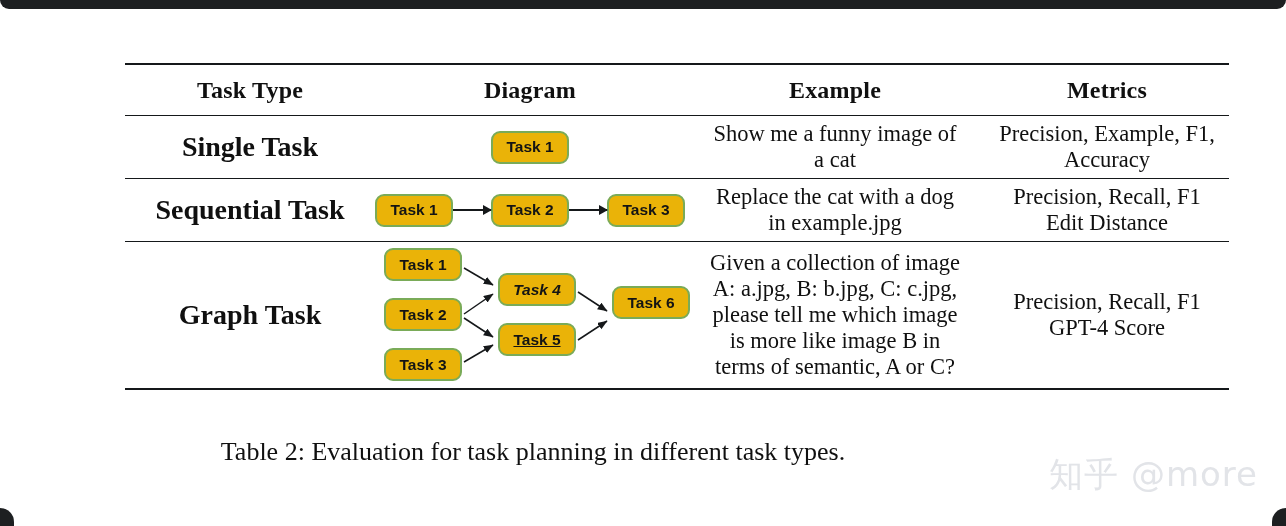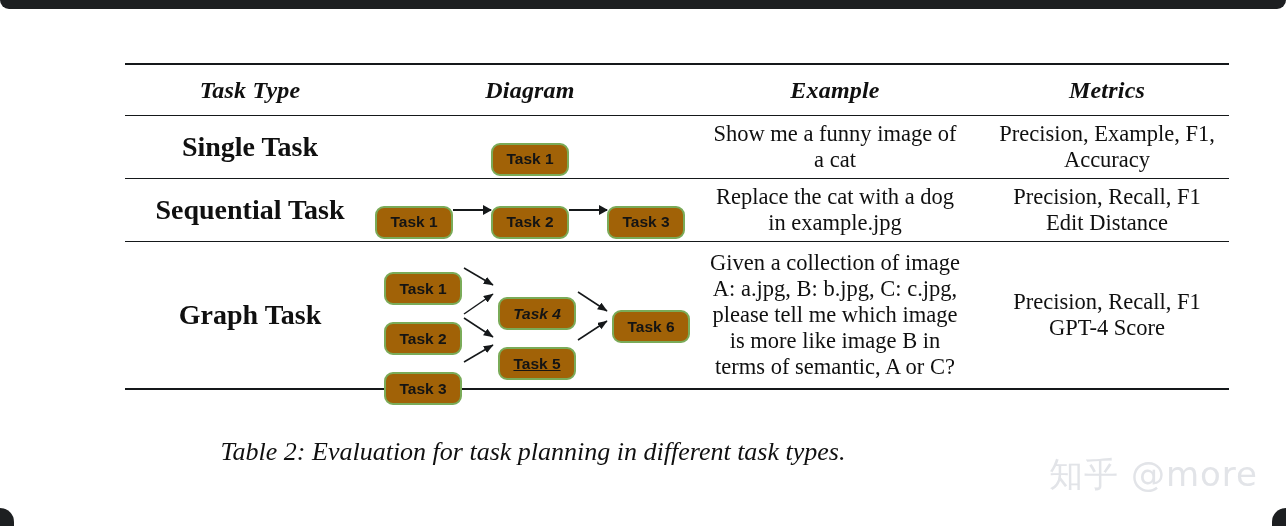--- a/index.html
+++ b/index.html
@@ -47,21 +47,21 @@
   table.paper-table {
     width: 1104px;
     border-collapse: collapse;
     table-layout: fixed;
   }
   table.paper-table td, table.paper-table th {
     padding: 0;
     vertical-align: middle;
     text-align: center;
   }
-  .rule-top    { border-top: 2.6px solid #15181a; font-style: italic; }
+  .rule-top    { border-top: 2.6px solid #15181a; }
   .rule-mid    { border-top: 1.6px solid #15181a; }
   .rule-bottom { border-top: 2.6px solid #15181a; }
 
   thead th {
     font-weight: bold;
     font-size: 24px;
     letter-spacing: .2px;
     height: 50px;
     padding-top: 4px;
   }
@@ -81,30 +81,29 @@
     padding: 9px 6px;
   }
   td.cell-diagram {
     padding: 9px 0;
   }
 
   
   .flow-box {
     border: 2.2px solid #7aab58;
     border-radius: 9px;
-    background: #a16207;
+    background: #eab308;
     font-family: "Liberation Sans", "DejaVu Sans", sans-serif;
     font-weight: bold;
     font-size: 15.5px;
     color: #141414;
     display: flex;
     align-items: center;
     justify-content: center;
     box-sizing: border-box;
-    margin-top: 24px;
   }
 
   
   .single-wrap {
     display: flex;
     justify-content: center;
     align-items: center;
     height: 62px;
   }
   .single-wrap .flow-box { width: 78px; height: 33px; }
@@ -162,21 +161,20 @@
 
   
   #caption {
     position: absolute;
     left: 0;
     top: 437px;
     width: 1066px;
     text-align: center;
     font-size: 26px;
     color: #101010;
-    font-style: italic;
   }
 
   
   #watermark {
     position: absolute;
     right: 28px;
     top: 452px;
     font-size: 34px;
     color: #e2e4e8;
     font-family: "DejaVu Sans", "Liberation Sans", sans-serif;

